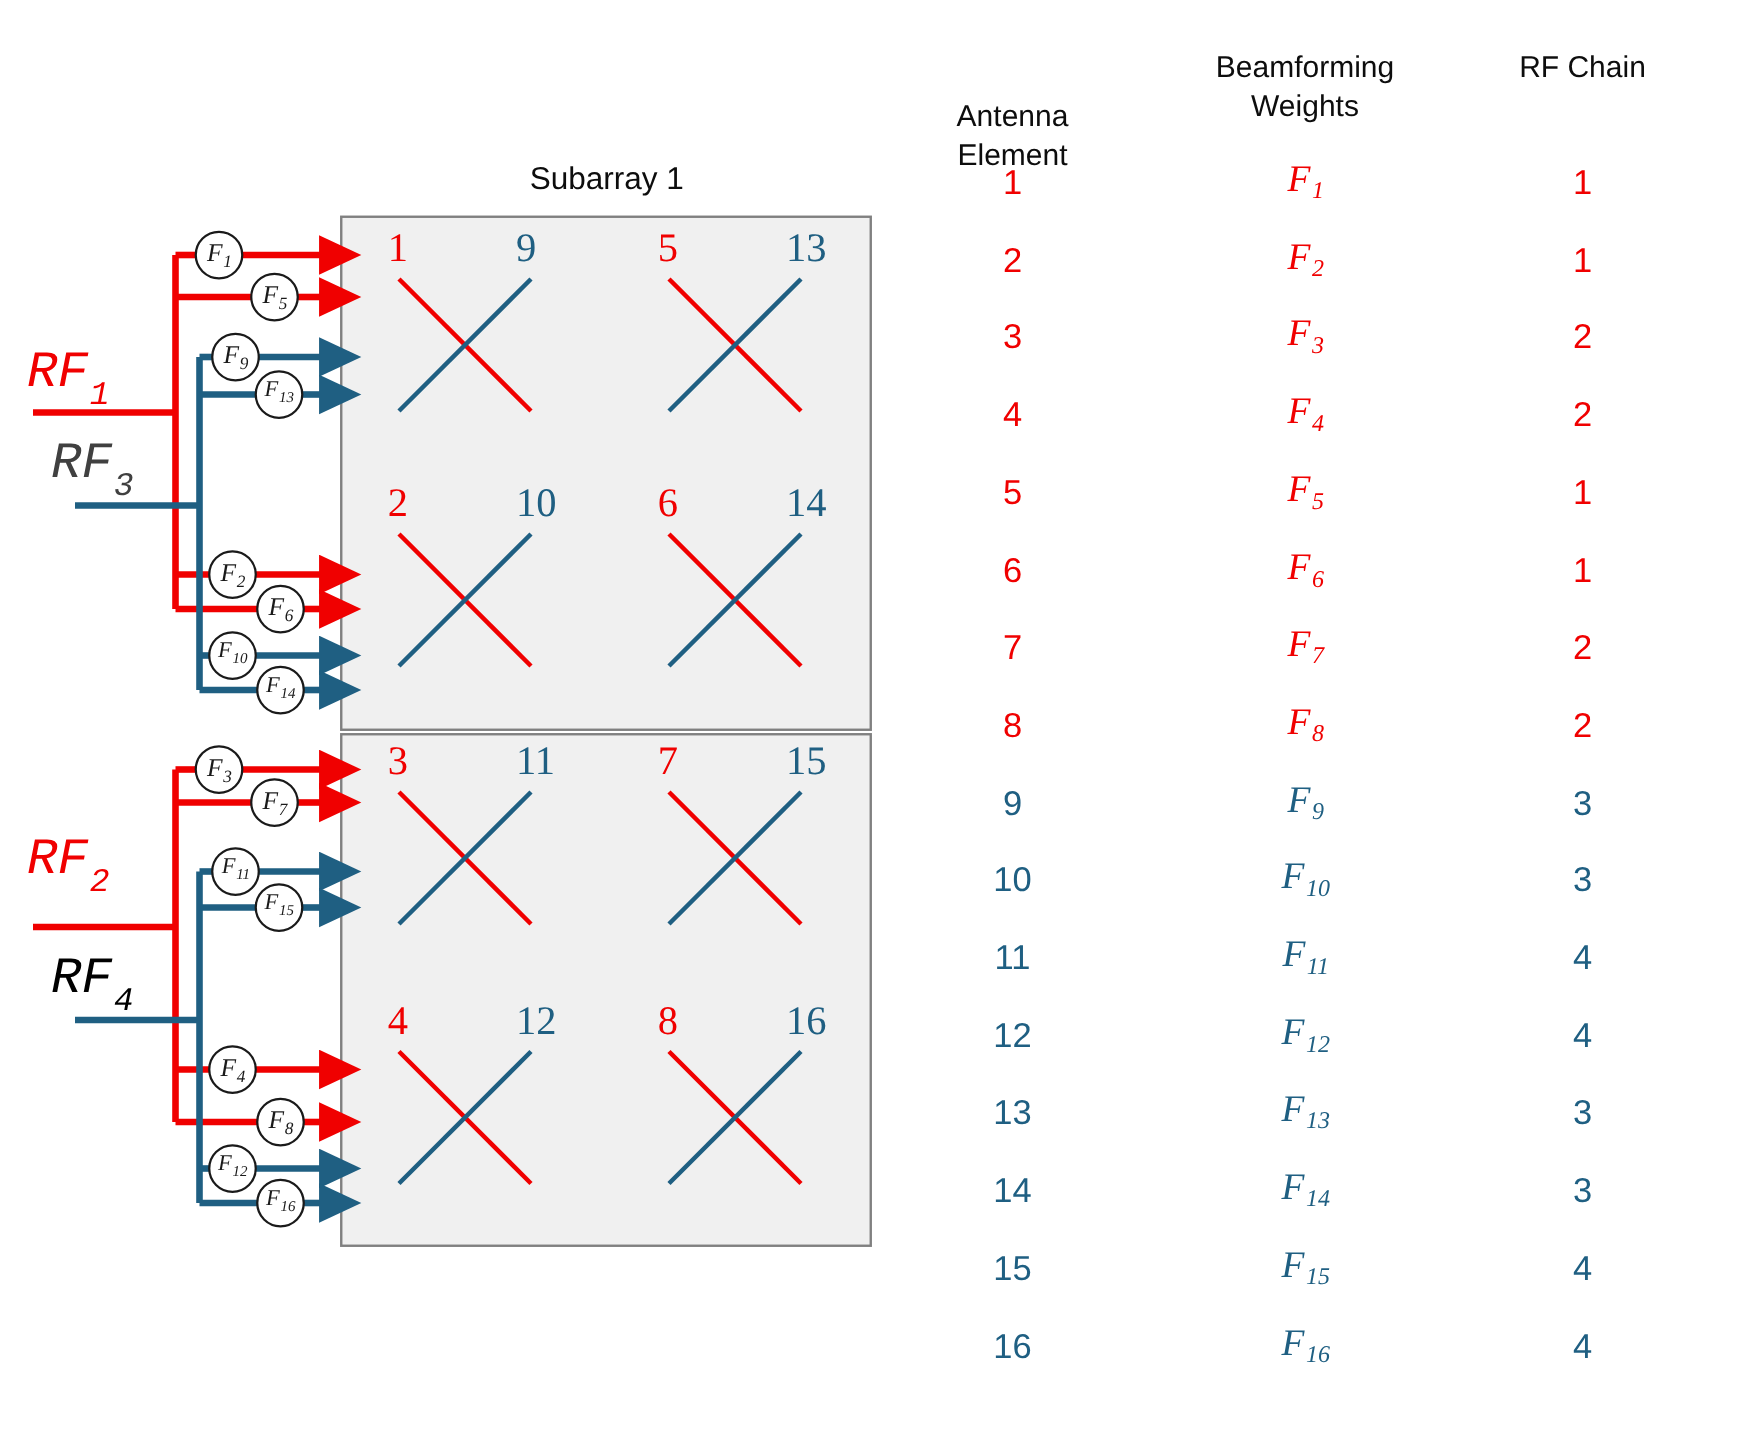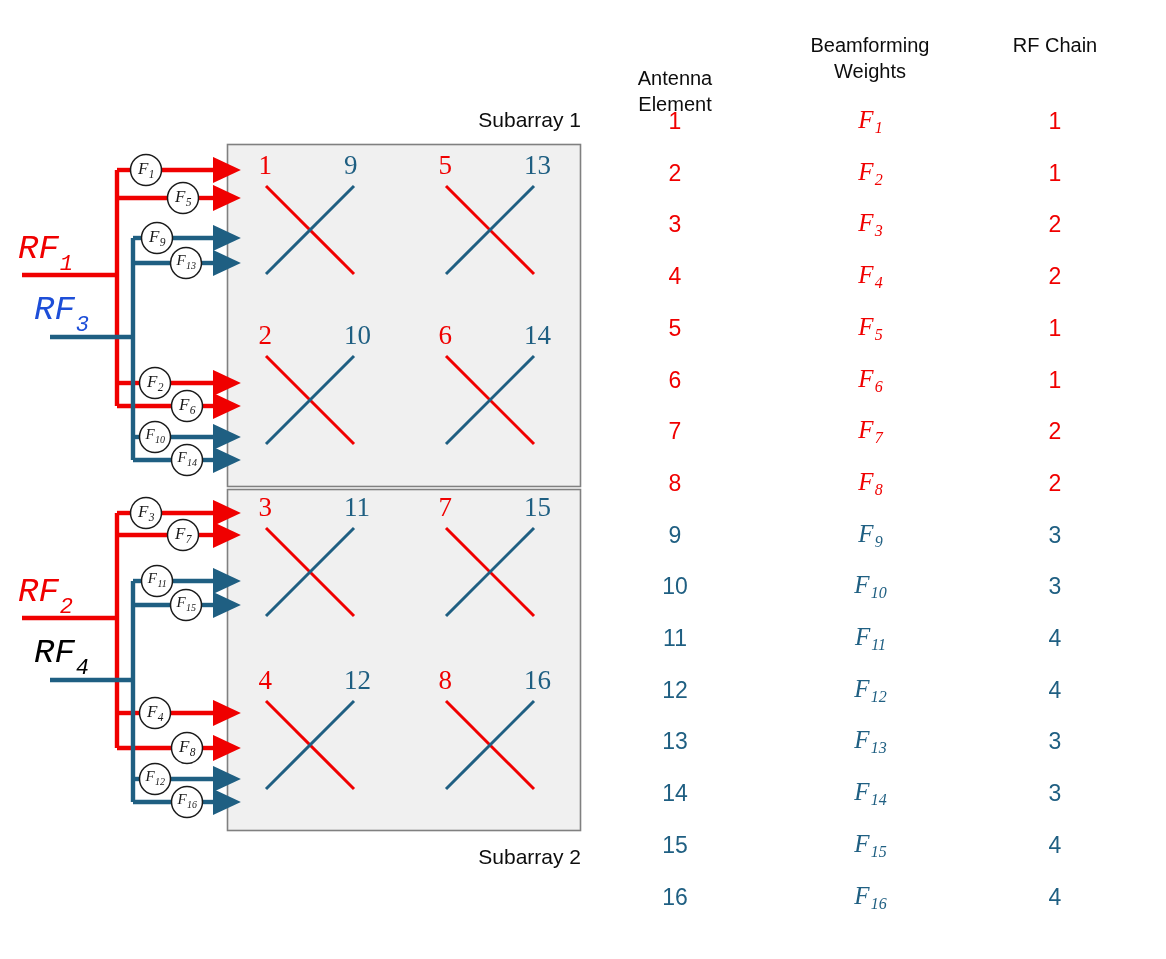--- a/index.html
+++ b/index.html
@@ -12,21 +12,21 @@
   #stage{position:absolute;left:0;top:0;width:1166px;height:959px;}
 
   
   #diagram{position:absolute;left:0;top:0;width:620px;height:959px;}
 
   
   .abs{position:absolute;white-space:nowrap;}
 
   
   .caption{
-    font-size:21px;color:#0d0d0d;text-align:right;
+    font-size:21px;color:#0d0d0d;text-align:center;
     font-family:"Liberation Sans", sans-serif;
   }
 
   
   .rf-label{
     font-family:Liberation Mono, monospace;
     font-style:italic;font-size:34px;line-height:1;
   }
   .rf-label .sub{font-size:22px;font-style:italic;vertical-align:sub;
                  position:relative;top:4px;left:1px;}
@@ -201,26 +201,25 @@
           <line x1="266" y1="789" x2="354" y2="701" stroke="#1F5F82" stroke-width="3"></line>
         </g>
         <g>
           <line x1="446" y1="701" x2="534" y2="789" stroke="#F00000" stroke-width="3"></line>
           <line x1="446" y1="789" x2="534" y2="701" stroke="#1F5F82" stroke-width="3"></line>
         </g>
       </g>
   </svg>
 
   <div class="abs caption" style="left:228px;top:108px;width:353px;">Subarray 1</div>
-  <div class="abs caption" style="left:228px;top:845px;width:353px;">Subarray 2</div>
 
   <div id="overlay-text">
       <div class="abs rf-label" style="left: 18px; top: 232px; color: rgb(240, 0, 0);">RF<span class="sub">1</span></div>
-      <div class="abs rf-label" style="left: 34px; top: 293px; color: #1d4ed8;">RF<span class="sub">3</span></div>
-      <div class="abs rf-label" style="left: 18px; top: 575px; color: rgb(240, 0, 0);">RF<span class="sub">2</span></div>
+      <div class="abs rf-label" style="left: 34px; top: 293px; color: #404040;">RF<span class="sub">3</span></div>
+      <div class="abs rf-label" style="left: 18px; top: 557px; color: rgb(240, 0, 0);">RF<span class="sub">2</span></div>
       <div class="abs rf-label" style="left: 34px; top: 636px; color: #000000;">RF<span class="sub">4</span></div>
       <div class="f-label abs" style="left: 124px; top: 160px; width: 44px; text-align: center;">F<span class="sub">1</span></div>
       <div class="f-label abs" style="left: 161px; top: 188px; width: 44px; text-align: center;">F<span class="sub">5</span></div>
       <div class="f-label abs" style="left: 135px; top: 228px; width: 44px; text-align: center;">F<span class="sub">9</span></div>
       <div class="f-label abs small" style="left: 164px; top: 253px; width: 44px; text-align: center;">F<span class="sub">13</span></div>
       <div class="f-label abs" style="left: 133px; top: 373px; width: 44px; text-align: center;">F<span class="sub">2</span></div>
       <div class="f-label abs" style="left: 165px; top: 396px; width: 44px; text-align: center;">F<span class="sub">6</span></div>
       <div class="f-label abs small" style="left: 133px; top: 427px; width: 44px; text-align: center;">F<span class="sub">10</span></div>
       <div class="f-label abs small" style="left: 165px; top: 450px; width: 44px; text-align: center;">F<span class="sub">14</span></div>
       <div class="f-label abs" style="left: 124px; top: 503px; width: 44px; text-align: center;">F<span class="sub">3</span></div>

